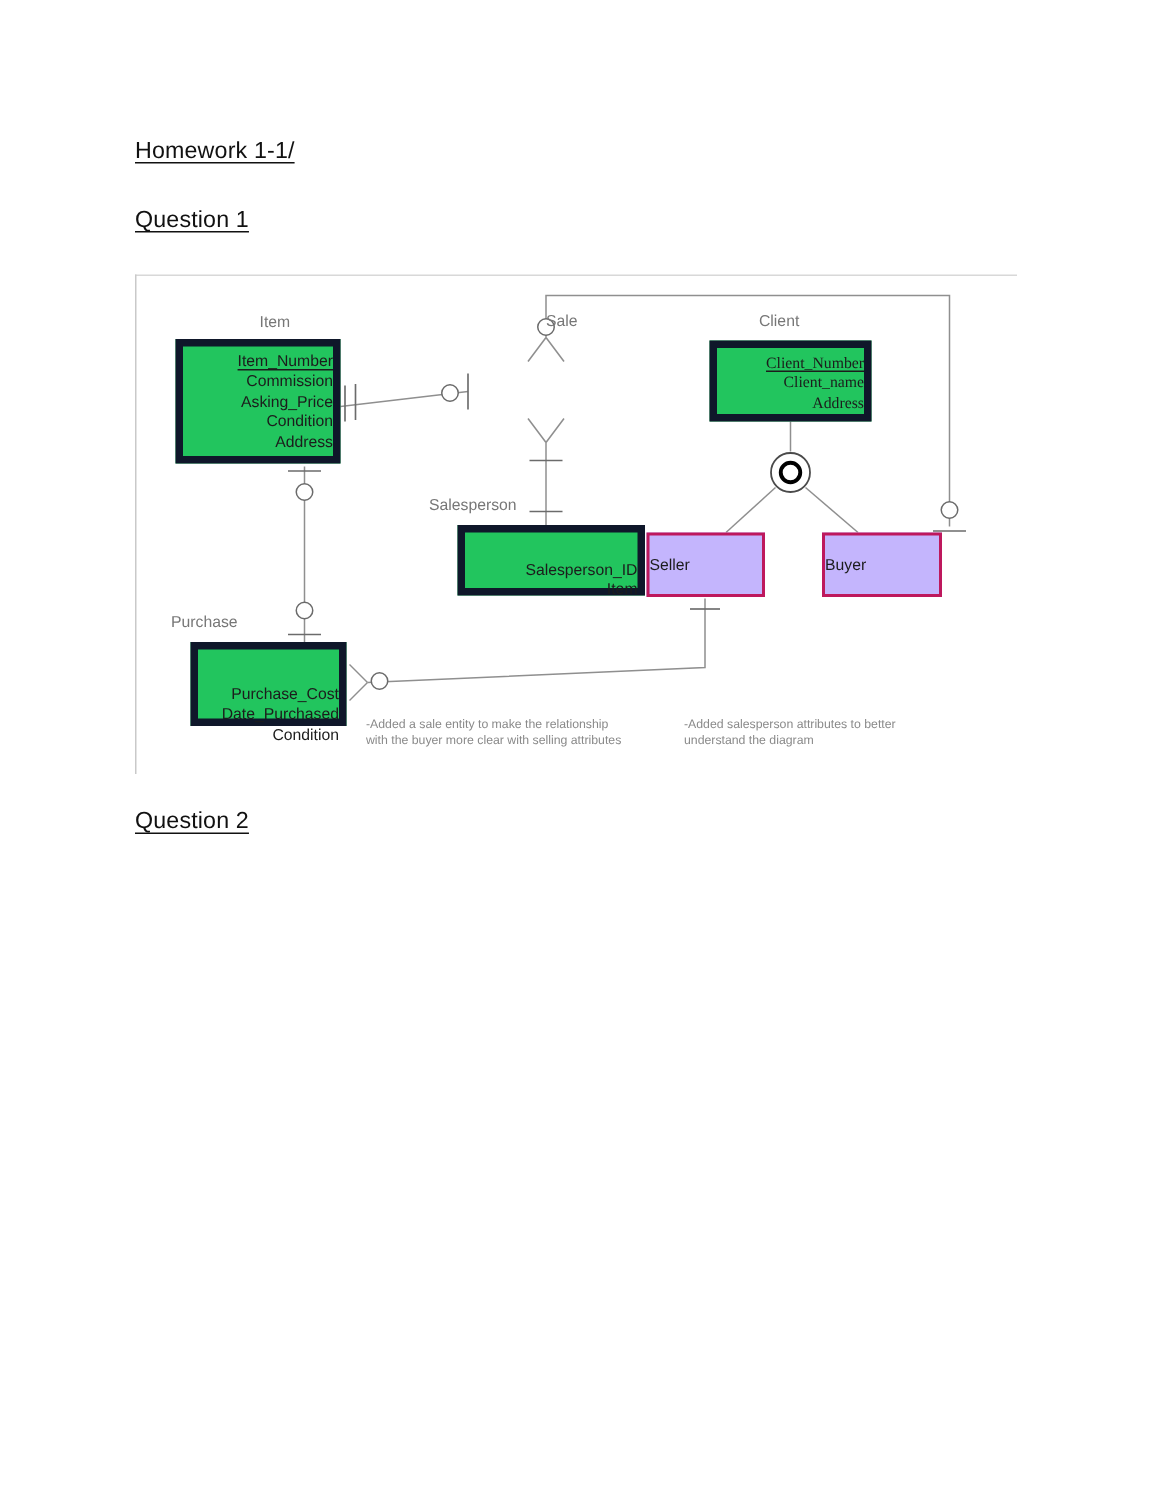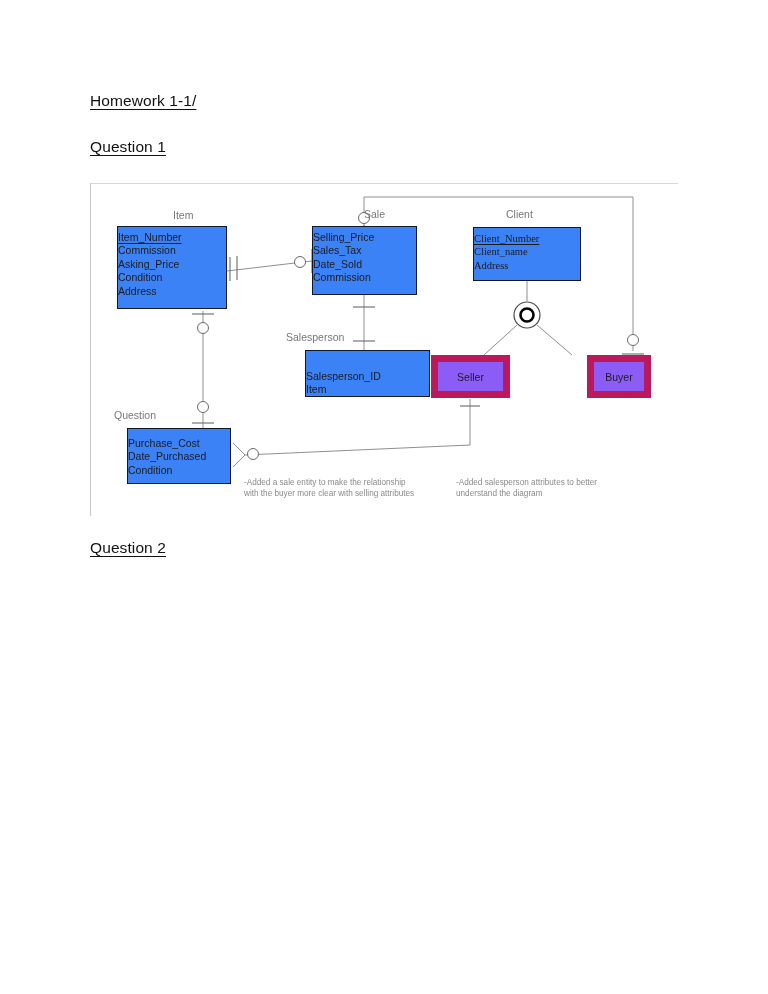--- a/index.html
+++ b/index.html
@@ -55,51 +55,51 @@
   .diagram-border-left {
     position: absolute;
     left: 0; top: 0;
     width: 1px;
     height: 333px;
     background: #c9c9c9;
   }
 
   .entity {
     position: absolute;
-    border: 1px solid #0f172a;
-    background: #3b82f6;
+    border: 5px solid #0f172a;
+    background: #22c55e;
     box-sizing: border-box;
-    text-align: left;
+    text-align: right;
     font-size: 10.5px;
     color: #1c1c1c;
     line-height: 13.4px;
     padding-top: 4px;
     z-index: 5;
   }
   .entity .attr { display: block; white-space: nowrap; }
   .entity .pk { text-decoration: underline; text-underline-offset: 1.5px; }
 
   .entity-label {
     position: absolute;
     font-size: 10.5px;
     color: #777777;
     white-space: nowrap;
     z-index: 6;
   }
 
   .simple-entity {
     position: absolute;
-    border: 7px solid #be185d;
-    background: #8b5cf6;
+    border: 2px solid #be185d;
+    background: #c4b5fd;
     box-sizing: border-box;
     font-size: 10.5px;
     color: #1c1c1c;
     display: flex;
     align-items: center;
-    justify-content: center;
+    justify-content: flex-start;
     z-index: 5;
   }
 
   .note {
     position: absolute;
     font-size: 8.2px;
     color: #8a8a8a;
     line-height: 10.6px;
     white-space: pre-line;
     z-index: 6;
@@ -178,59 +178,53 @@
       <circle class="oh" cx="380" cy="207" r="5.5"></circle>
       <line class="tick" x1="369" y1="196" x2="391" y2="196"></line>
 
       <line class="tick" x1="370" y1="223" x2="390" y2="223"></line>
     </svg>
 
     <div class="entity-label" style="left:59px; top:26px;margin-left:24px;">Item</div>
     <div class="entity-label" style="left:258px; top:25px;margin-left:16px;">Sale</div>
     <div class="entity-label" style="left:416px; top:25px;">Client</div>
     <div class="entity-label" style="left:196px; top:148px;">Salesperson</div>
-    <div class="entity-label" style="left:24px; top:226px;">Question</div>
+    <div class="entity-label" style="left:24px; top:226px;">Purchase</div>
 
     <div class="entity" style="left:27px; top:43px; width:110px; height:83px;">
       <span class="attr pk">Item_Number</span>
       <span class="attr">Commission</span>
       <span class="attr">Asking_Price</span>
       <span class="attr">Condition</span>
       <span class="attr">Address</span>
     </div>
 
-    <div class="entity" style="left:222px; top:43px; width:105px; height:69px;">
-      <span class="attr">Selling_Price</span>
-      <span class="attr">Sales_Tax</span>
-      <span class="attr">Date_Sold</span>
-      <span class="attr">Commission</span>
-    </div>
 
     <div class="entity" style="left:383px; top:44px; width:108px; height:54px;font-family:Liberation Serif, serif;">
       <span class="attr pk">Client_Number</span>
       <span class="attr">Client_name</span>
       <span class="attr">Address</span>
     </div>
 
     <div class="entity" style="left:215px; top:167px; width:125px; height:47px; padding-top:19px;">
       <span class="attr">Salesperson_ID</span>
       <span class="attr">Item</span>
     </div>
 
-    <div class="entity" style="left:37px; top:245px; width:104px; height:56px; padding-top:8px;">
+    <div class="entity" style="left:37px; top:245px; width:104px; height:56px; padding-top:24px;">
       <span class="attr">Purchase_Cost</span>
       <span class="attr">Date_Purchased</span>
       <span class="attr">Condition</span>
     </div>
 
     <div class="simple-entity" style="left:341px; top:172px; width:79px; height:43px;">
       <span>Seller</span>
     </div>
 
-    <div class="simple-entity" style="left:497px; top:172px; width:64px; height:43px;">
+    <div class="simple-entity" style="left:458px; top:172px; width:80px; height:43px;">
       <span>Buyer</span>
     </div>
 
     <div class="note" style="left:366px; top:295px; width:185px;">-Added salesperson attributes to better
 understand the diagram</div>
     <div class="note" style="left:154px; top:295px; width:210px;">-Added a sale entity to make the relationship
 with the buyer more clear with selling attributes</div>
 
   </div>
 

